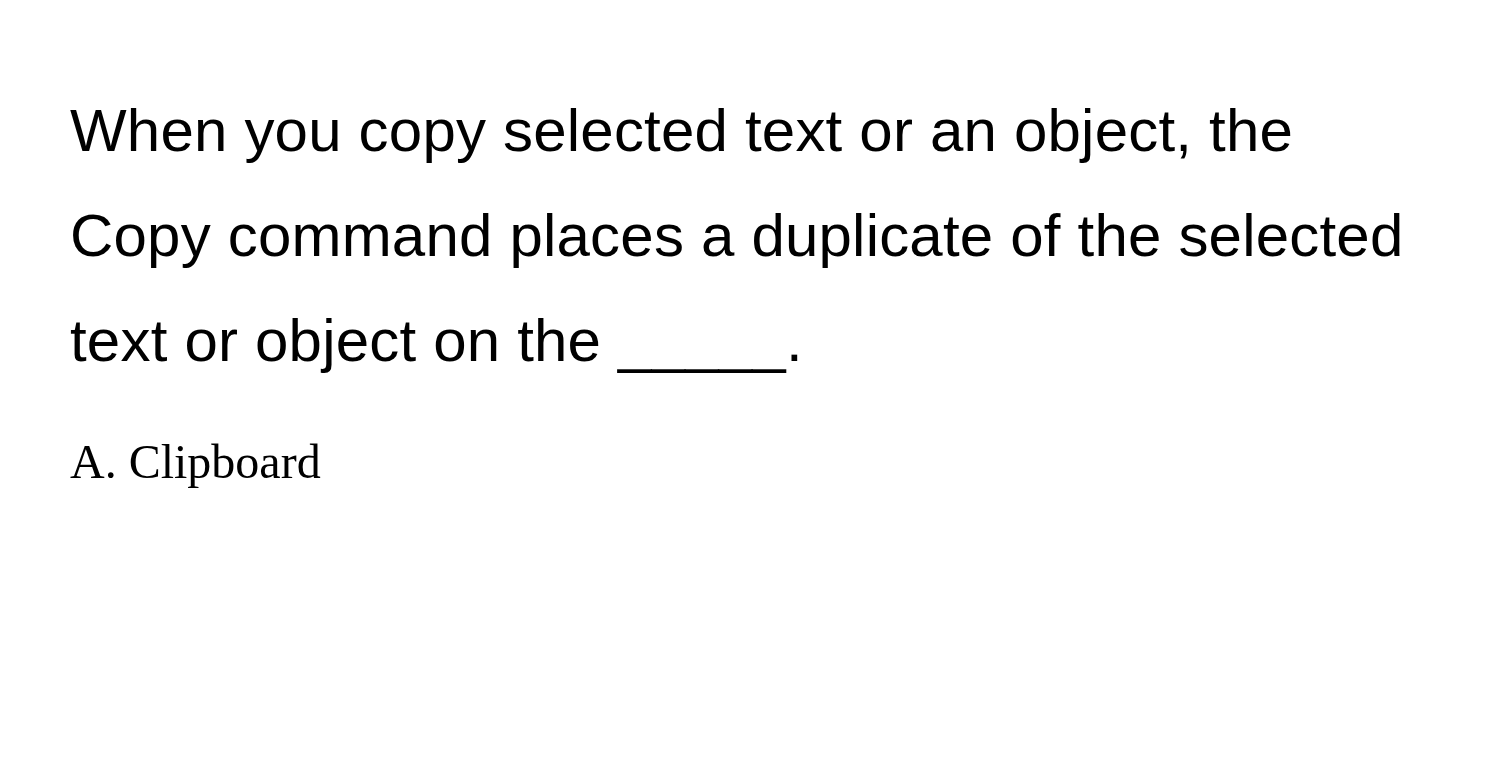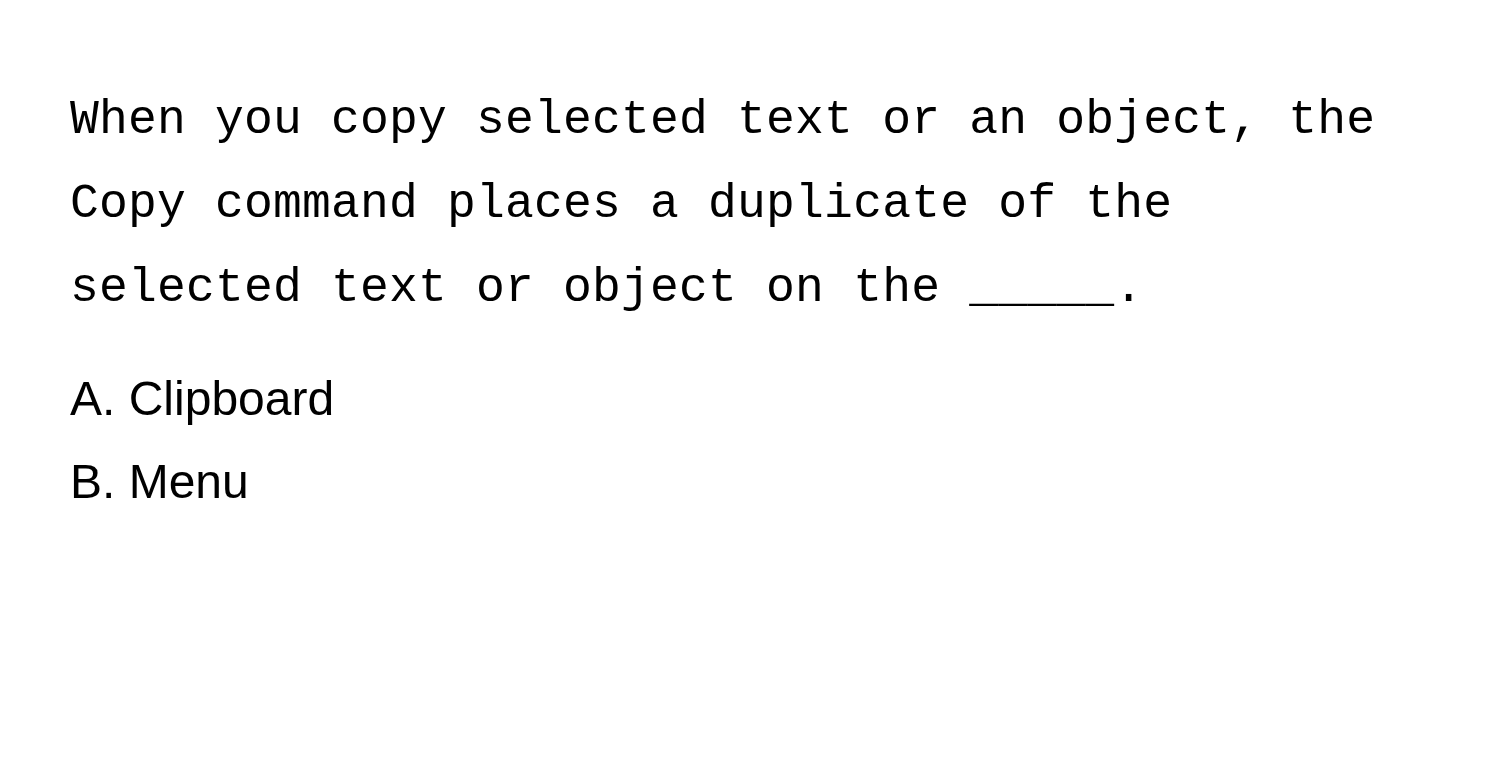--- a/index.html
+++ b/index.html
@@ -9,34 +9,33 @@
     }
     body {
       width: 1500px;
       height: 776px;
       background: #ffffff;
       font-family: -apple-system, BlinkMacSystemFont, "Segoe UI", Helvetica, Arial, sans-serif;
       color: #000000;
       padding: 78px 70px 0 70px;
     }
     .question-stem {
-      font-size: 48px;
+      font-size: 60px;
       line-height: 1.75;
       letter-spacing: 0.2px;
       margin-bottom: 28px;
-      font-family: Liberation Mono, monospace;
     }
     .options {
       font-size: 48px;
     }
     .option {
       line-height: 1.72;
+      font-family: Liberation Serif, serif;
     }
   </style>
 </head>
 <body>
 
 <div class="question-stem">When you copy selected text or an object, the Copy command places a duplicate of the selected text or object on the _____.</div>
 
 <div class="options">
   <div class="option">A. Clipboard</div>
-  <div class="option">B. Menu</div>
 </div>
 
 </body></html>

